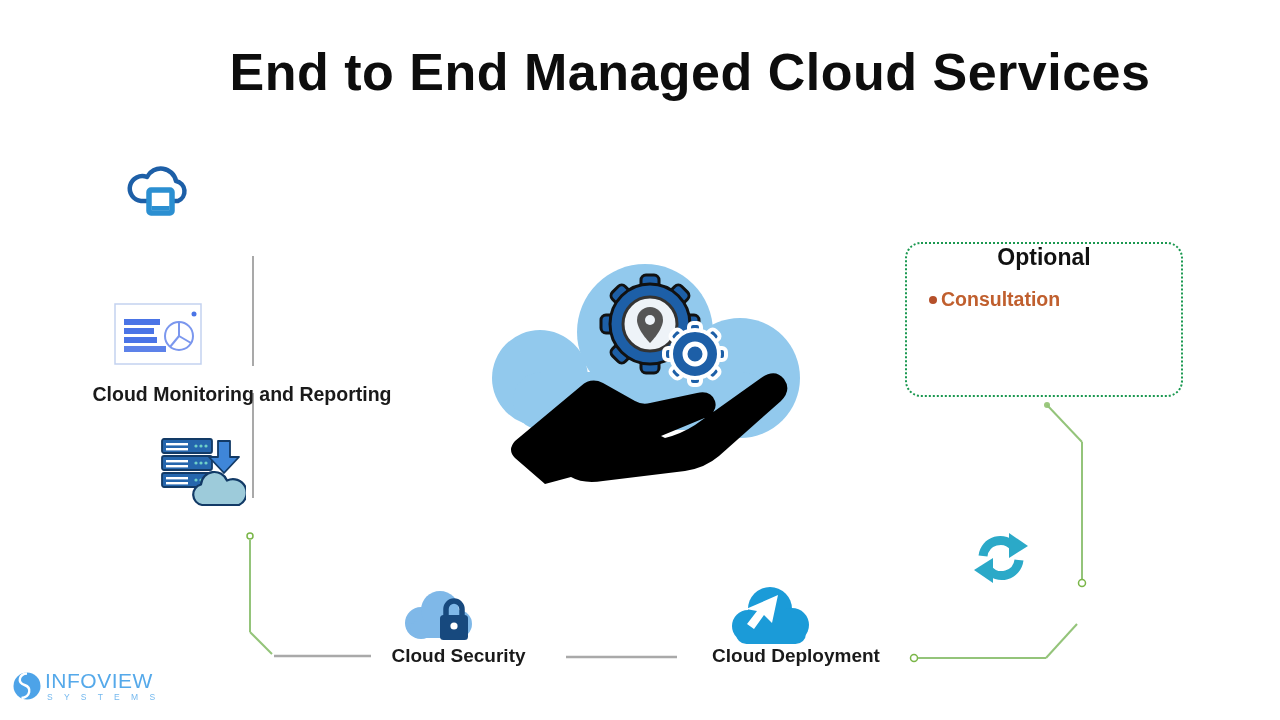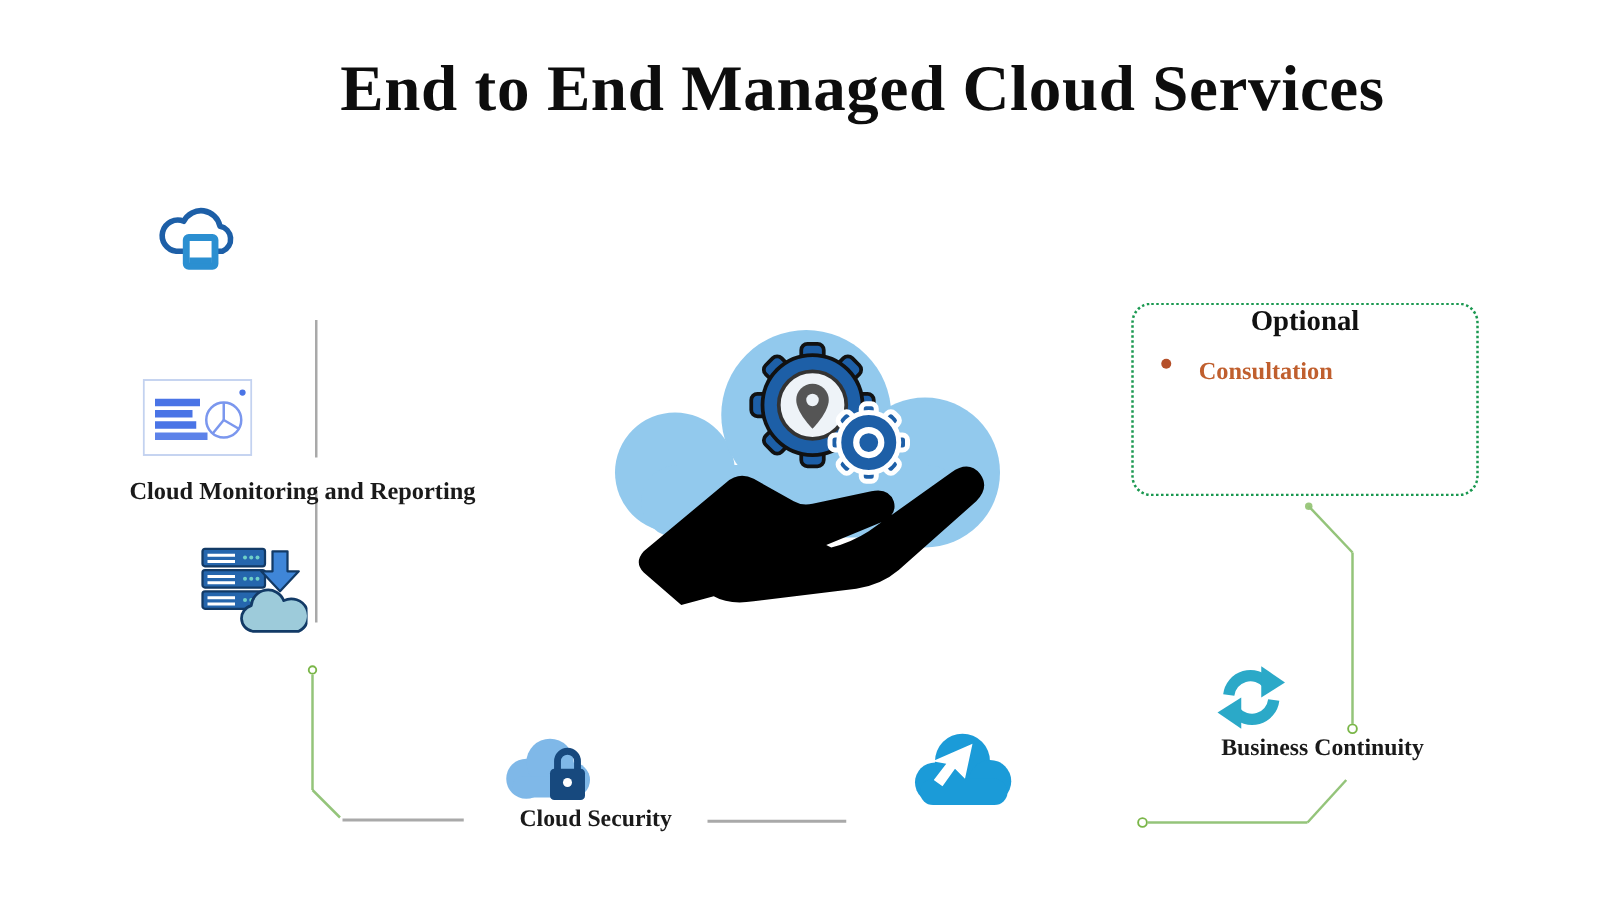--- a/index.html
+++ b/index.html
@@ -1,19 +1,19 @@
 <!DOCTYPE html>
 <html><head>
 <meta charset="utf-8">
 <style>
   * { margin:0; padding:0; box-sizing:border-box; }
   html,body { background:#ffffff; }
   .canvas {
     position:relative; width:1222px; height:720px; background:#ffffff;
-    font-family:Liberation Serif, serif; overflow:hidden;
+    font-family:Liberation Sans, sans-serif; overflow:hidden;
   }
   .title {
     position:absolute; left:170px; top:42px; width:1040px;
     text-align:center; font-size:52px; font-weight:700; color:#0d0d0d;
     letter-spacing:0.5px;
   }
   .svc-label {
     position:absolute; text-align:center; font-weight:700;
     color:#1a1a1a; font-size:19.5px; z-index:3;
   }
@@ -23,21 +23,21 @@
   
   .optional-box {
     position:absolute; left:905px; top:242px; width:278px; height:155px;
     border:2.5px dotted #1a9850; border-radius:16px; background:#ffffff; z-index:2;
   }
   .optional-title {
     text-align:center; font-size:23px; font-weight:700; color:#111;
   }
   .optional-list { list-style:none; margin-top:17px; padding-left:22px; }
   .optional-list li {
-    display:flex; gap:22px;
+    display:flex; align-items:center; gap:4px;
     font-size:19.5px; font-weight:700; margin-bottom:11px;
   }
   .dot { width:8px; height:8px; border-radius:50%; flex:0 0 auto; }
   .opt-consultation { color:#c05f2e; } .dot-consultation { background:#b5502a; }
   .opt-infra { color:#7ed957; } .dot-infra { background:#7ed957; }
 
   
   .logo { position:absolute; left:12px; top:670px; display:flex; align-items:center; gap:3px; z-index:2; }
   .logo-text { display:flex; flex-direction:column; line-height:1; }
   .logo-name { font-size:21px; font-weight:400; color:#55a9ea; letter-spacing:0.5px; }
@@ -185,43 +185,53 @@
   </div>
 
   <div class="icon-box" style="left:972px; top:531px;">
     <svg width="58" height="54" viewBox="0 0 58 54">
       <path d="M11 25 A 17.5 17.5 0 0 1 42 16" fill="none" stroke="#2ba9c8" stroke-width="9"></path>
       <polygon points="37,2 56,15 37,27" fill="#2ba9c8"></polygon>
       <path d="M47 29 A 17.5 17.5 0 0 1 16 38" fill="none" stroke="#2ba9c8" stroke-width="9"></path>
       <polygon points="21,27 2,39 21,52" fill="#2ba9c8"></polygon>
     </svg>
   </div>
-  <div class="svc-label" style="left:952px; top:588px; width:212px; font-size:19px;">Business Continuity</div>
 
   <div class="icon-box" style="left:398px; top:585px;">
     <svg width="84" height="64" viewBox="0 0 84 64">
       <g fill="#7fb8e8">
         <circle cx="23" cy="38" r="16"></circle>
         <circle cx="42" cy="25" r="19"></circle>
         <circle cx="60" cy="39" r="14"></circle>
         <rect x="12" y="36" width="58" height="17" rx="8.5"></rect>
       </g>
       <path d="M48 31 v-7 a8 8 0 0 1 16 0 v7" fill="none" stroke="#17497e" stroke-width="5.5"></path>
       <rect x="42" y="30" width="28" height="25" rx="3.5" fill="#17497e"></rect>
       <circle cx="56" cy="41" r="3.6" fill="#ffffff"></circle>
     </svg>
   </div>
-  <div class="svc-label" style="left:399px; top:645px; width:155px; font-size:19px;">Cloud Security</div>
+  <div class="svc-label" style="left:381px; top:645px; width:155px; font-size:19px;">Cloud Security</div>
 
   <div class="icon-box" style="left:728px; top:583px;">
     <svg width="84" height="64" viewBox="0 0 84 64">
       <g fill="#1b9bd8">
         <circle cx="20" cy="43" r="16"></circle>
         <circle cx="42" cy="26" r="22"></circle>
         <circle cx="64" cy="42" r="17"></circle>
         <rect x="8" y="40" width="70" height="21" rx="10.5"></rect>
       </g>
       <polygon points="50,12 44,40 36,32 26,46 19,41 29,28 18,26" fill="#ffffff"></polygon>
     </svg>
   </div>
-
+  <div class="svc-label" style="left:698px; top:645px; width:196px; font-size:19px;">Cloud Deployment</div>
+
+  <div class="logo">
+    <svg width="30" height="30" viewBox="0 0 30 30">
+      <circle cx="15" cy="15" r="13.5" fill="#4da3e8"></circle>
+      <path d="M15 2.5 c-8 0.5 -10 9 -2.5 11.5 c7.5 2.5 6 12 -3 13" fill="none" stroke="#ffffff" stroke-width="2.4"></path>
+    </svg>
+    <div class="logo-text">
+      <span class="logo-name">INFOVIEW</span>
+      <span class="logo-sub">S Y S T E M S</span>
+    </div>
+  </div>
 
 </div>
 
 </body></html>

